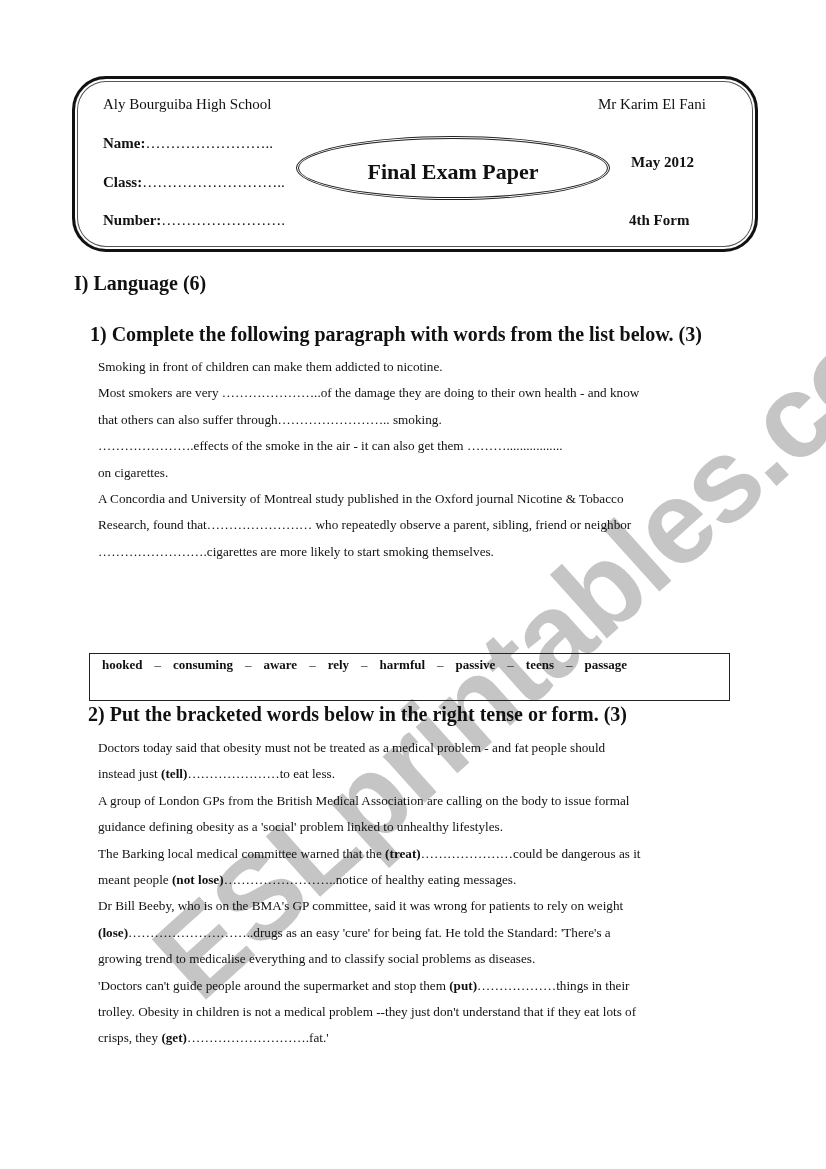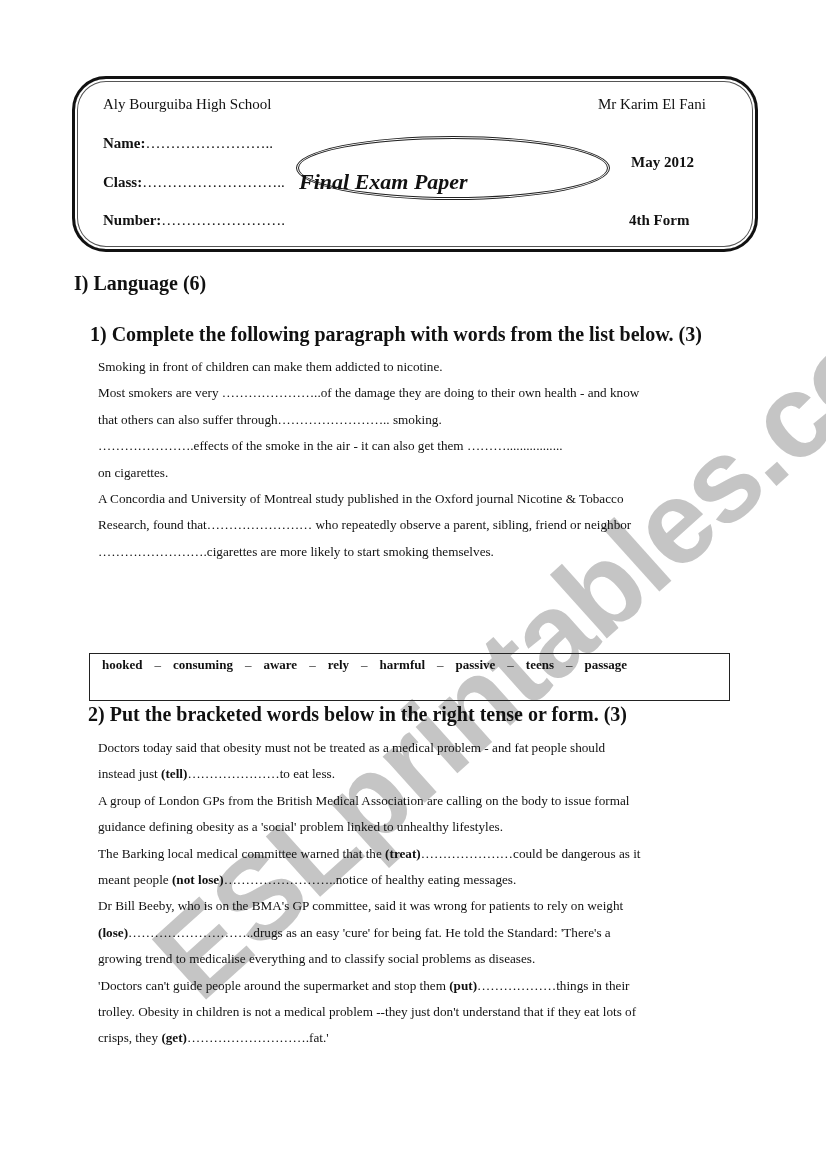--- a/index.html
+++ b/index.html
@@ -6,22 +6,22 @@
   body { width: 826px; height: 1169px; position: relative; overflow: hidden;
          font-family: "Liberation Serif", "DejaVu Serif", serif; color: #111; }
 
   .header-box { position: absolute; left: 72px; top: 76px; width: 686px; height: 176px;
     border: 3px solid #111; border-radius: 34px; box-sizing: border-box;
     box-shadow: inset 0 0 0 2px #fff, inset 0 0 0 3px #555; }
   .hdr-text { position: absolute; font-size: 15px; white-space: nowrap; margin-left: 8px; }
   .hdr-bold { font-weight: bold; }
   .oval { position: absolute; left: 296px; top: 136px; width: 314px; height: 64px;
     border: 3px double #222; border-radius: 50%; box-sizing: border-box; }
-  .oval-title { position: absolute; left: 0; right: 0; top: 30px; text-align: left;
-    font-size: 22px; font-weight: bold; font-style: italic; }
+  .oval-title { position: absolute; left: 0; right: 0; top: 20px; text-align: center;
+    font-size: 22px; font-weight: bold; }
 
   .section-title { position: absolute; left: 74px; top: 272px; font-size: 20px; font-weight: bold; font-family: Liberation Serif, serif; }
   .q-title { position: absolute; font-size: 20px; font-weight: bold; white-space: nowrap; }
 
   .para { position: absolute; left: 98px; width: 640px; font-size: 13.2px; line-height: 26.4px; }
   .para .ln { display: block; white-space: nowrap; }
   .para b { font-weight: bold; }
 
   .wordbox { position: absolute; left: 89px; top: 653px; width: 641px; height: 48px;
     border: 1px solid #222; box-sizing: border-box; }

